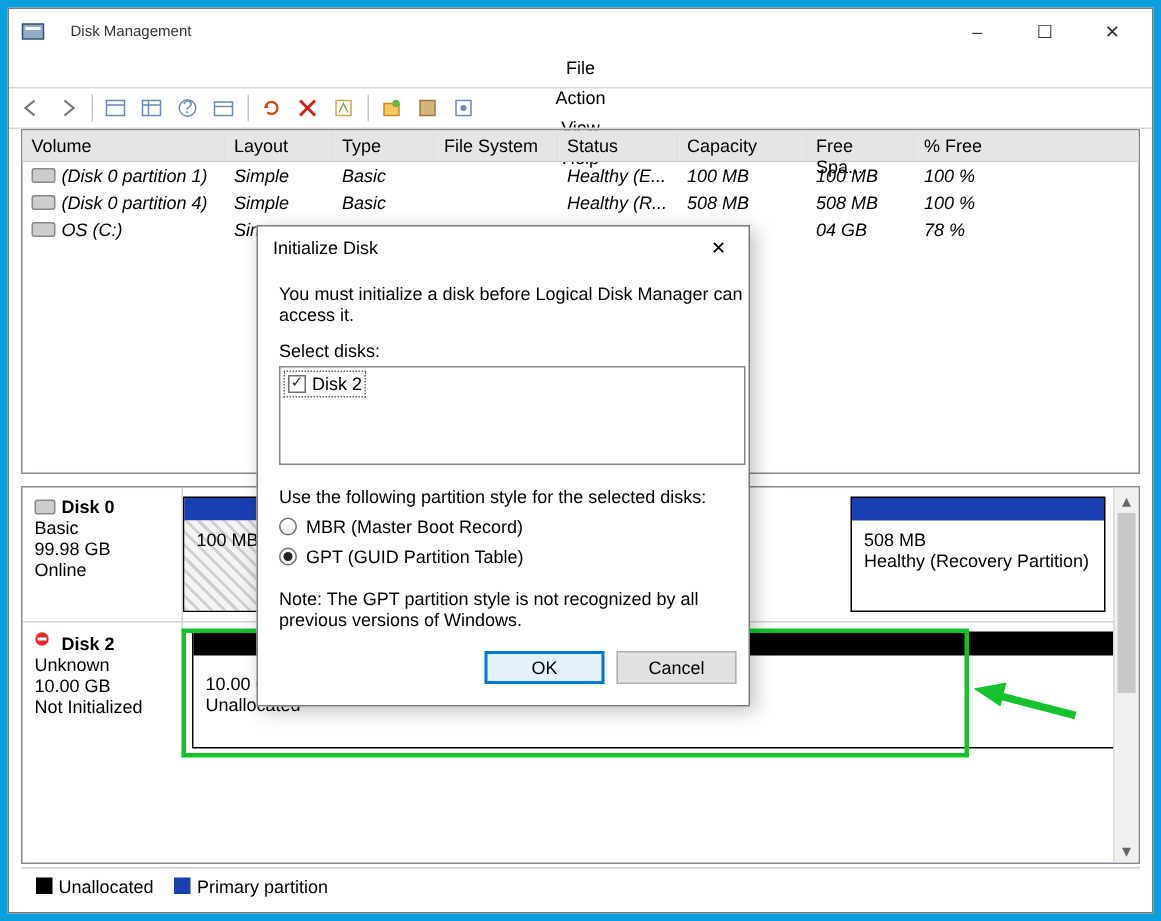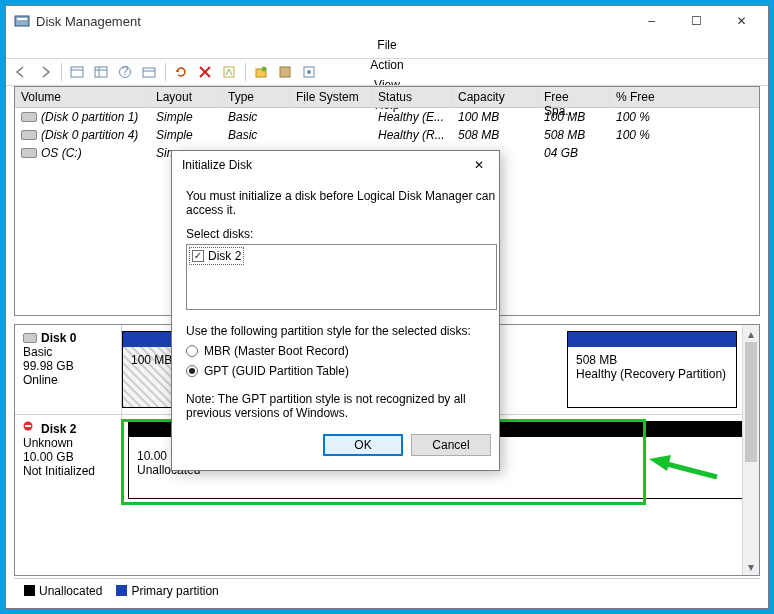--- a/index.html
+++ b/index.html
@@ -1,21 +1,21 @@
 <!DOCTYPE html>
 <html><head>
 <meta charset="utf-8">
 <style>
   * { box-sizing: border-box; margin: 0; padding: 0; font-family: "Segoe UI", Tahoma, sans-serif; font-size: 12px; }
   body { background: #0aa0e0; width: 774px; height: 614px; overflow: hidden; }
   .frame { background: #0aa0e0; padding: 5px; }
   .window { background: #fff; border: 1px solid #7a7a7a; width: 764px; height: 604px; position: relative; display: flex; flex-direction: column; }
   .titlebar { height: 30px; display: flex; align-items: center; padding: 0 4px 0 8px; }
   .titlebar .appicon { width: 16px; height: 16px; margin-right: 6px; display:flex; align-items:center; justify-content:center; }
-  .titlebar .title { flex: 1; color: #333; font-size: 13px; }
+  .titlebar .title { flex: 1; color: #333; font-size: 10px; margin-left: 11px; }
   .winbtn { width: 45px; height: 28px; display: flex; align-items: center; justify-content: center; color: #333; }
   .menubar { height: 22px; display: flex; align-items: center; padding: 0 6px; gap: 2px; flex-direction: column; }
   .menuitem { padding: 2px 8px; }
   .toolbar { height: 28px; border-top: 1px solid #d8d8d8; border-bottom: 1px solid #d8d8d8; display: flex; align-items: center; padding: 0 4px; gap: 2px; }
   .tbtn { width: 22px; height: 22px; display: flex; align-items: center; justify-content: center; color:#555; }
   .tsep { width: 6px; height: 22px; position: relative; }
   .tsep::before { content:""; position:absolute; left:3px; top:2px; bottom:2px; width:1px; background:#c8c8c8; }
   .content { flex:1; display:flex; flex-direction:column; padding: 0 8px 6px 8px; gap: 2px; position:relative; }
   .listview { border:1px solid #828790; overflow:hidden; height: 230px; }
   .lvhead { display:flex; background:#fff; border-bottom:1px solid #c8c8c8; }
@@ -198,20 +198,21 @@
           <div class="lvcell" style="flex:1">100 %</div>
         </div>
         <div class="lvrow">
           <div class="lvcell" style="width:135px"><span class="diskico"></span><span>OS (C:)</span></div>
           <div class="lvcell" style="width:72px">Sim</div>
           <div class="lvcell" style="width:68px"></div>
           <div class="lvcell" style="width:82px"></div>
           <div class="lvcell" style="width:80px"></div>
           <div class="lvcell" style="width:86px"></div>
           <div class="lvcell" style="width:72px">04 GB</div>
+          <div class="lvcell" style="flex:1">78 %</div>
         </div>
       </div>
     </div>
 
     <div class="split"></div>
 
     <div class="diskmap-area">
       <div class="scrollbar">
         <div class="arrowbtn">▴</div>
         <div class="thumb" style="top:17px; height:120px"></div>

